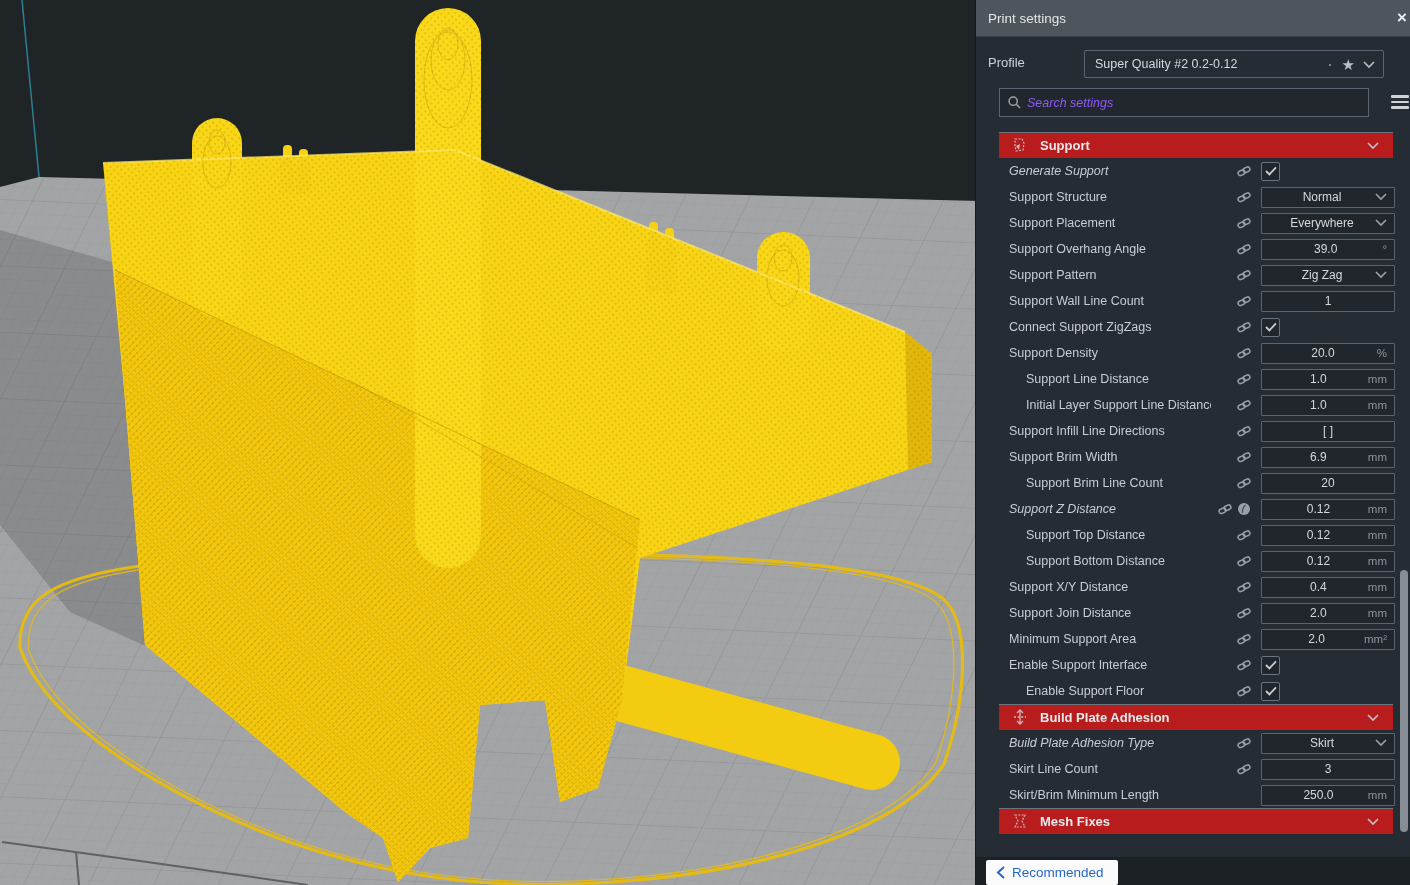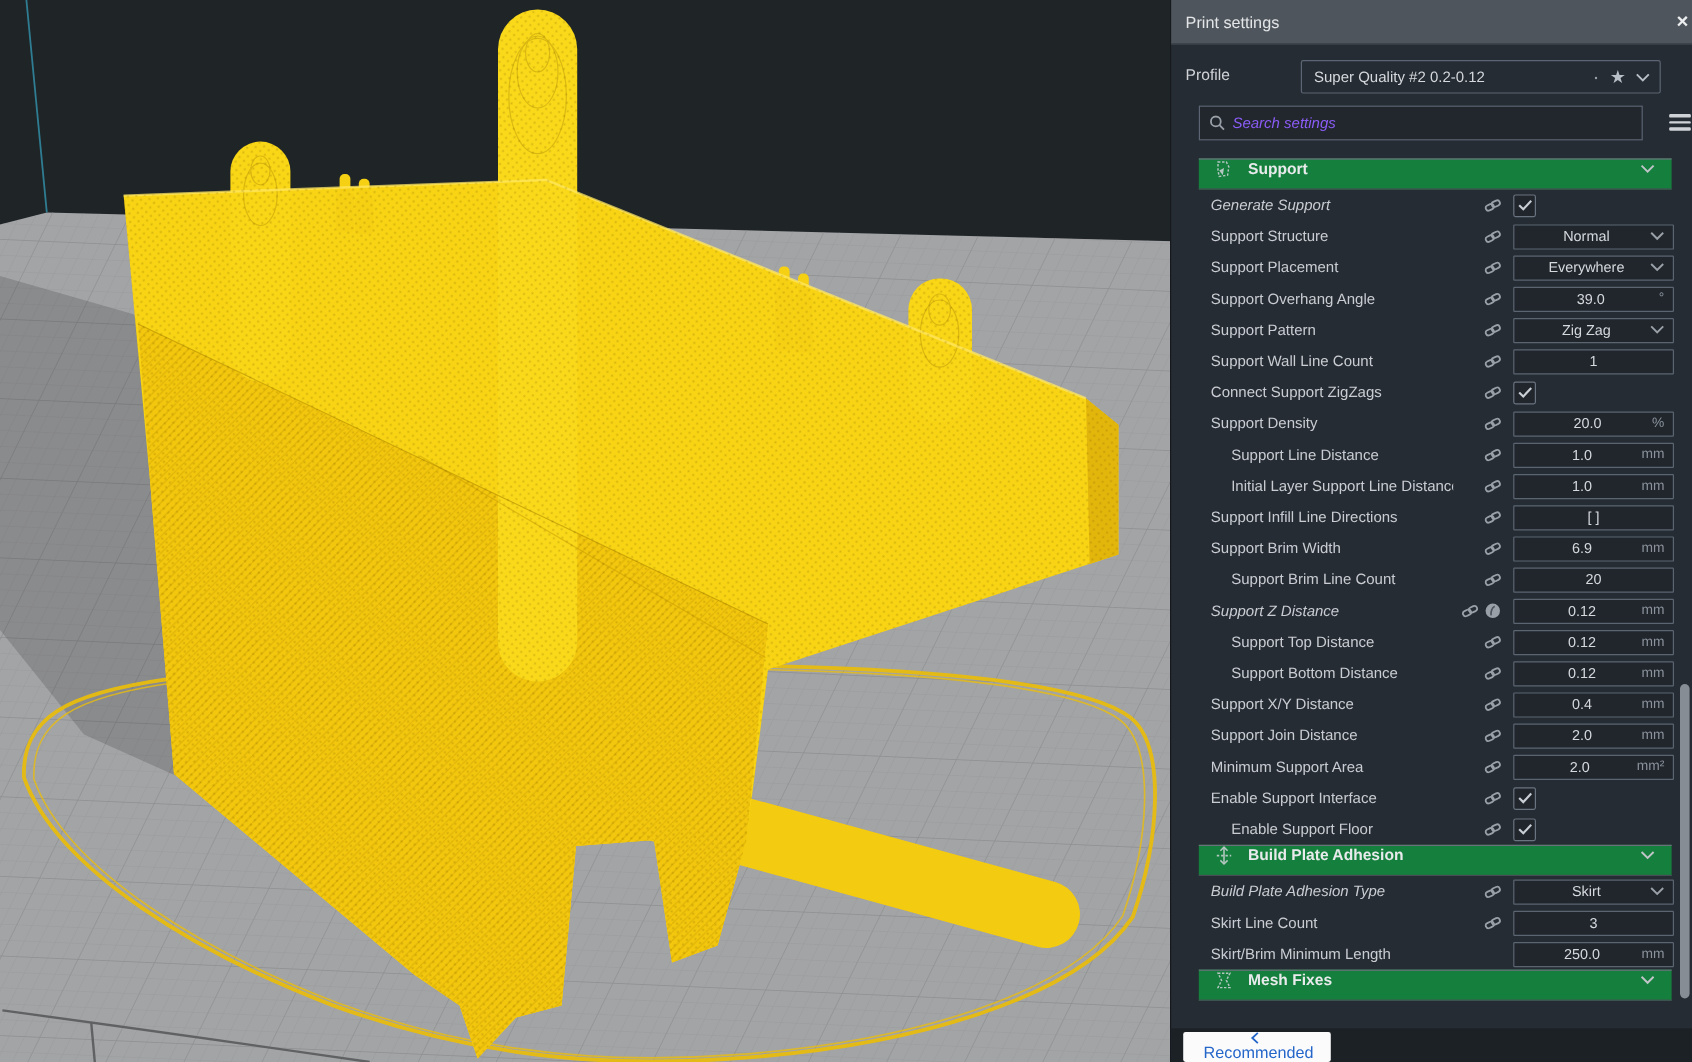--- a/index.html
+++ b/index.html
@@ -22,40 +22,40 @@
   .chev{display:inline-block;width:12px;height:8px;}
   .profile-chev{position:absolute;right:8px;top:10px;}
   .search-row{position:absolute;top:88px;left:23px;width:412px;height:30px;}
   .search-box{position:absolute;left:0;top:0;width:370px;height:29px;border:1px solid #5c6573;background:#22272e;
     display:flex;align-items:center;padding-left:8px;}
   .search-box .ph{font-size:12.5px;font-style:italic;color:#8b5cf6;margin-left:6px;}
   .hamburger{position:absolute;right:2px;top:6px;width:18px;height:16px;display:flex;flex-direction:column;justify-content:space-between;padding:1px 0;}
   .hamburger div{height:2.6px;background:#cfd3d8;border-radius:1px;}
   
   #rows{position:absolute;top:132px;left:0;width:435px;}
-  .cat{height:26px;margin-left:23px;width:394px;background:#15803d;border-top:1px solid #6a727c;border-bottom:1px solid #464d55;
-    display:flex;align-items:flex-start;color:#e8eaec;font-weight:bold;font-size:13px;cursor:pointer;}
+  .cat{height:26px;margin-left:23px;width:394px;background:#b91c1c;border-top:1px solid #6a727c;border-bottom:1px solid #464d55;
+    display:flex;align-items:center;color:#e8eaec;font-weight:bold;font-size:13px;cursor:pointer;}
   .cat .cicon{width:16px;height:16px;margin:0 12px 0 13px;opacity:.85;}
   .cat .cchev{margin-left:auto;margin-right:14px;}
   .row{height:26px;display:flex;align-items:center;padding-left:33px;font-size:12.5px;color:#c9cdd3;}
   .row.ind{padding-left:50px;}
   .row .lab{flex:1;white-space:nowrap;overflow:hidden;}
   .row .lab.it{font-style:italic;}
   .icozone{width:40px;display:flex;justify-content:flex-end;align-items:center;gap:5px;}
   .ctl{width:134px;margin-left:10px;margin-right:16px;display:flex;align-items:center;}
   .box{width:134px;height:21px;border:1px solid #5b6471;background:#21262c;border-radius:1px;display:flex;
     align-items:center;padding:0 7px;color:#d5d9de;font-size:12px;cursor:pointer;}
   .box .val{flex:1;white-space:nowrap;text-align:center;}
   .box .unit{color:#8c939d;font-size:11.5px;}
   .cb{width:19px;height:19px;border:1px solid #6a7380;background:#21262c;border-radius:2px;display:flex;
     align-items:center;justify-content:center;cursor:pointer;}
   
   #footer{position:absolute;left:0;bottom:0;width:435px;height:28px;background:#1c2126;}
   #rec-btn{position:absolute;left:10px;top:3px;height:25px;background:#fbfbfc;border-radius:2px;
-    display:flex;align-items:center;padding:0 14px 0 10px;cursor:pointer;flex-direction:column;}
+    display:flex;align-items:center;padding:0 14px 0 10px;cursor:pointer;}
   #rec-btn span{color:#2566c9;font-size:13.5px;margin-left:7px;}
   #scrollthumb{position:absolute;right:2px;top:570px;width:8px;height:262px;background:#878d94;border-radius:4px;cursor:pointer;}
 </style>
 </head>
 <body>
 
 <div id="stage">
 
   <div id="viewport">
     <svg width="1410" height="885" viewBox="0 0 1410 885">

